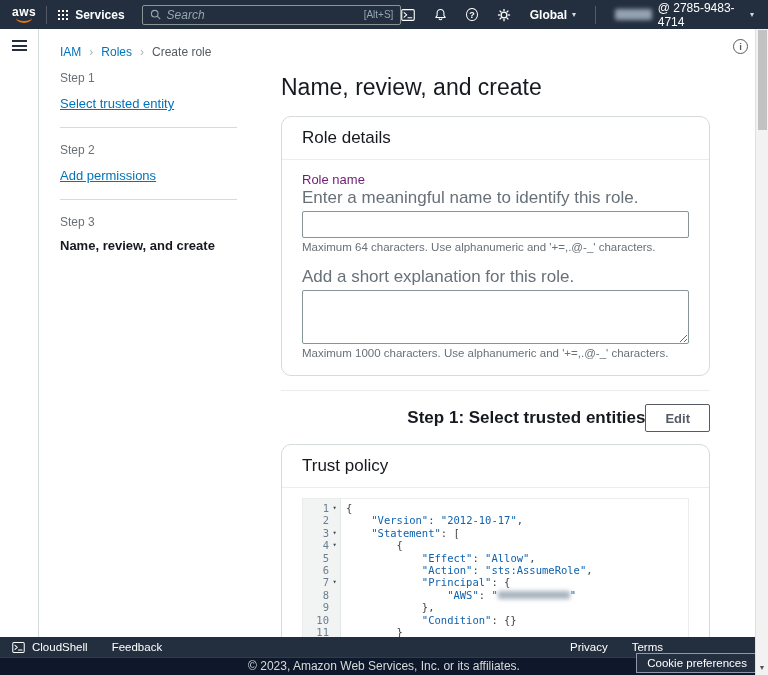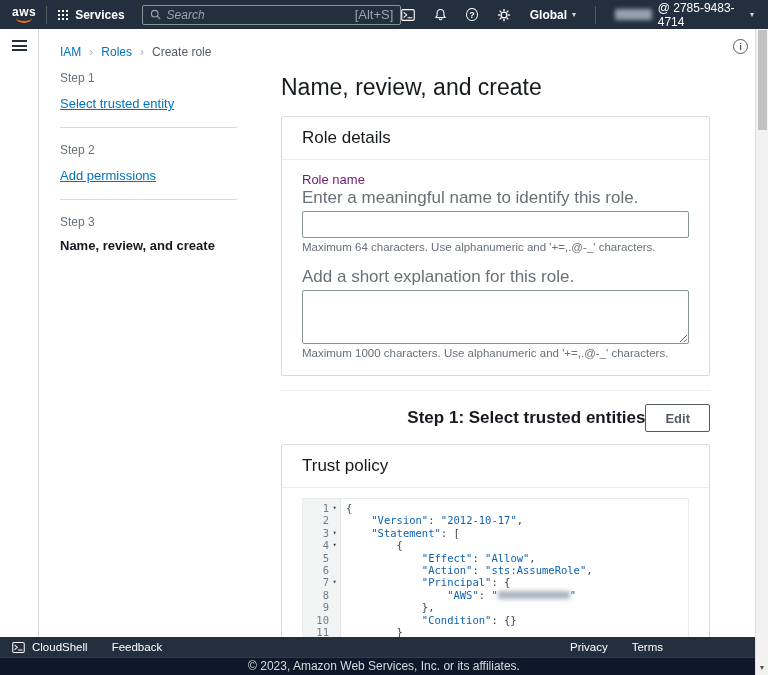--- a/index.html
+++ b/index.html
@@ -12,21 +12,21 @@
   .aws-logo { display:flex; flex-direction:column; align-items:center; padding:0 10px 0 4px; cursor:pointer; }
   .aws-text { color:#fff; font-weight:700; font-size:12px; line-height:11px; letter-spacing:.5px; }
   .aws-smile { width:16px; height:5px; border-bottom:2px solid #ec7211; border-radius:0 0 8px 8px / 0 0 5px 5px; }
   .nav-sep { width:1px; height:18px; background:#545b64; flex-shrink:0; }
   .nav-services { display:flex; align-items:center; gap:7px; padding:0 11px; color:#fff; font-size:12px; font-weight:700; height:100%; cursor:pointer; }
   .grid-icon { width:10px; height:10px; position:relative; display:inline-block; }
   .grid-icon::before { content:""; position:absolute; top:0; left:0; width:2px; height:2px; background:#fff;
     box-shadow:4px 0 #fff,8px 0 #fff,0 4px #fff,4px 4px #fff,8px 4px #fff,0 8px #fff,4px 8px #fff,8px 8px #fff; }
   .search-box { width:278px; height:20px; border:1px solid #879596; border-radius:2px; background:#232f3e; display:flex; align-items:center; padding:0 7px; gap:6px; margin-left:6px; cursor:text; }
   .search-placeholder { color:#95a5b1; font-style:italic; font-size:12px; }
-  .search-shortcut { margin-left:auto; color:#95a5b1; font-size:13px; }
+  .search-shortcut { margin-left:auto; color:#95a5b1; font-size:10px; }
   .nav-right { margin-left:auto; display:flex; align-items:center; gap:19px; padding-right:6px; }
   .nav-icon { display:flex; align-items:center; cursor:pointer; }
   .help-circle { width:13px; height:13px; border:1px solid #fff; border-radius:50%; color:#fff; font-size:9px; font-weight:700; display:flex; align-items:center; justify-content:center; }
   .nav-region { color:#fff; font-size:12px; font-weight:700; display:flex; align-items:center; gap:5px; cursor:pointer; }
   .nav-account { color:#fff; font-size:12px; display:flex; align-items:center; gap:6px; cursor:pointer; }
   .caret { font-size:8px; color:#d5dbdb; }
   .blur-chip { width:44px; height:11px; background:#93a1b1; border-radius:2px; filter:blur(2px); }
 
   
   .content { flex:1; display:flex; position:relative; overflow:hidden; background:#fff; }
@@ -44,21 +44,21 @@
   .columns { display:flex; margin-top:12px; }
   .steps { width:212px; flex-shrink:0; }
   .step-num { font-size:12px; color:#687078; margin-bottom:9px; }
   .step-link { font-size:13px; color:#0073bb; text-decoration:underline; cursor:pointer; display:inline-block; }
   .step-current-title { font-size:13px; font-weight:700; color:#16191f; }
   .step-divider { border:none; border-top:1px solid #d5dbdb; margin:15px 0; width:177px; }
 
   .main { width:429px; margin-left:9px; }
   .page-title { font-size:23px; font-weight:400; line-height:28px; margin:2px 0 15px; color:#16191f; }
 
-  .card { border:1px solid #d5dbdb; border-radius:2px; background:#fff; }
+  .card { border:1px solid #d5dbdb; border-radius:10px; background:#fff; }
   .card-header { padding:11px 20px; border-bottom:1px solid #eaeded; font-size:17px; color:#16191f; }
   .card-body { padding:12px 20px 16px; }
 
   .field + .field { margin-top:14px; }
   .field-label { font-size:13px; color:#701a75; display:block; }
   .field-hint { font-size:17px; color:#687078; margin:1px 0 3px; }
   .text-input { display:block; width:100%; height:27px; border:1px solid #879596; border-radius:2px; padding:0 8px; font-size:13px; font-family:inherit; color:#16191f; }
   .textarea { display:block; width:100%; height:54px; border:1px solid #879596; border-radius:2px; padding:5px 8px; font-size:13px; font-family:inherit; color:#16191f; resize:vertical; }
   .field-constraint { font-size:11.5px; color:#687078; margin-top:3px; }
 
@@ -289,20 +289,21 @@
       </span>
       <span class="footer-link">Feedback</span>
       <span class="footer-right">
         <span class="footer-link">Privacy</span>
         <span class="footer-link">Terms</span>
       </span>
     </div>
     <div class="footer-row2">
       <span>© 2023, Amazon Web Services, Inc. or its affiliates.</span>
     </div>
+    <button class="cookie-btn">Cookie preferences</button>
   </footer>
 
   <div class="scrollbar">
     <div class="scroll-thumb"></div>
     <div class="scroll-down">▼</div>
   </div>
 
 </div>
 
 </body></html>

